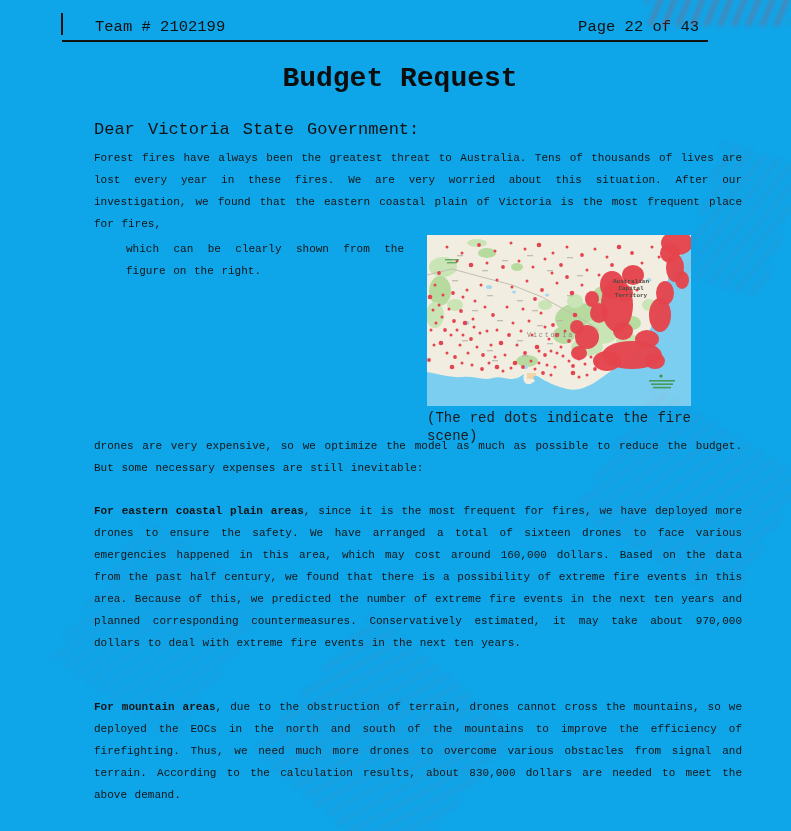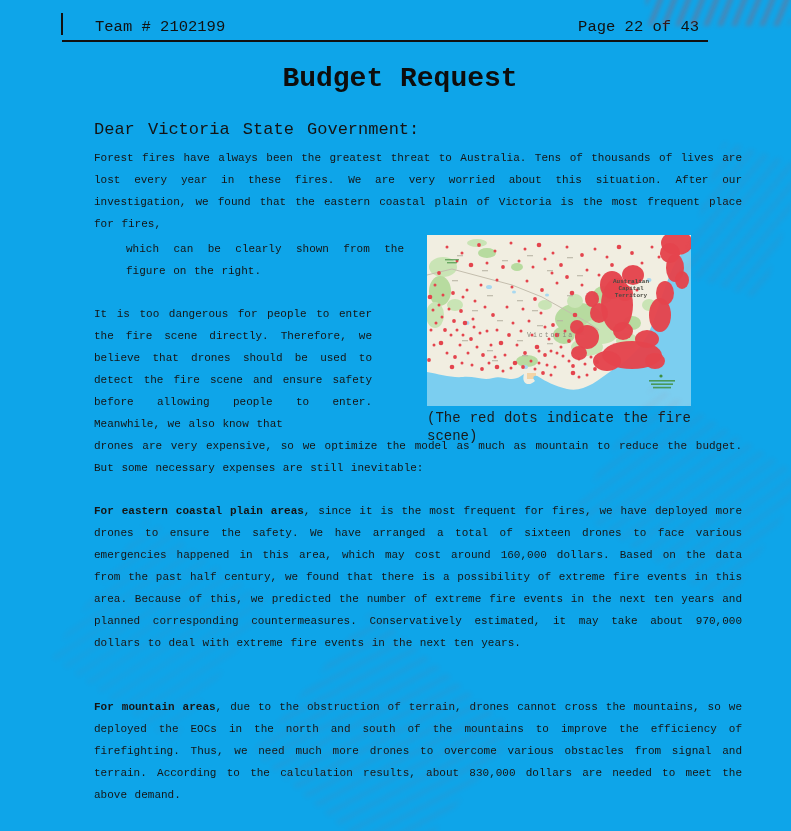--- a/index.html
+++ b/index.html
@@ -45,23 +45,22 @@
   <div class="rule" style="left:62px; top:40px; width:646px; height:2px;"></div>
 
   <div class="title" style="left:95px; top:63px; width:610px;">Budget Request</div>
 
   <div class="salut" style="left:94px; top:120px;">Dear Victoria State Government:</div>
 
   <div class="para" style="left:94px; top:147px; width:648px;"> Forest fires have always been the greatest threat to Australia. Tens of thousands of lives are lost every year in these fires. We are very worried about this situation. After our investigation, we found that the eastern coastal plain of Victoria is the most frequent place for fires,</div>
 
   <div class="para" style="left:94px; top:238px; width:278px;margin-left:32px;">which can be clearly shown from the figure on the right.</div>
 
-  <div class="para" style="left:94px; top:303px; width:278px;">It is too dangerous for people to enter the fire scene directly. Therefore, we believe that drones should be used to detect the fire scene and ensure safety before allowing people to enter. Meanwhile, we also know that</div>
-
-  <div class="para" style="left:94px; top:435px; width:648px;">drones are very expensive, so we optimize the model as much as mountain to reduce the budget. But some necessary expenses are still inevitable:</div>
+
+  <div class="para" style="left:94px; top:435px; width:648px;">drones are very expensive, so we optimize the model as much as possible to reduce the budget. But some necessary expenses are still inevitable:</div>
 
   <div class="para" style="left:94px; top:500px; width:648px;"><b>For eastern coastal plain areas</b><span>, since it is the most frequent for fires, we have deployed more drones to ensure the safety. We have arranged a total of sixteen drones to face various emergencies happened in this area, which may cost around 160,000 dollars. Based on the data from the past half century, we found that there is a possibility of extreme fire events in this area. Because of this, we predicted the number of extreme fire events in the next ten years and planned corresponding countermeasures. Conservatively estimated, it may take about 970,000 dollars to deal with extreme fire events in the next ten years.</span></div>
 
   <div class="para" style="left:94px; top:696px; width:648px;"><b>For mountain areas</b><span>, due to the obstruction of terrain, drones cannot cross the mountains, so we deployed the EOCs in the north and south of the mountains to improve the efficiency of firefighting. Thus, we need much more drones to overcome various obstacles from signal and terrain. According to the calculation results, about 830,000 dollars are needed to meet the above demand.</span></div>
 
 
   <div class="figure">
     <svg id="map-svg" viewBox="0 0 264 171">
       <rect x="0" y="0" width="264" height="171" fill="#f1eee1"></rect>
       <g id="g-greens">

